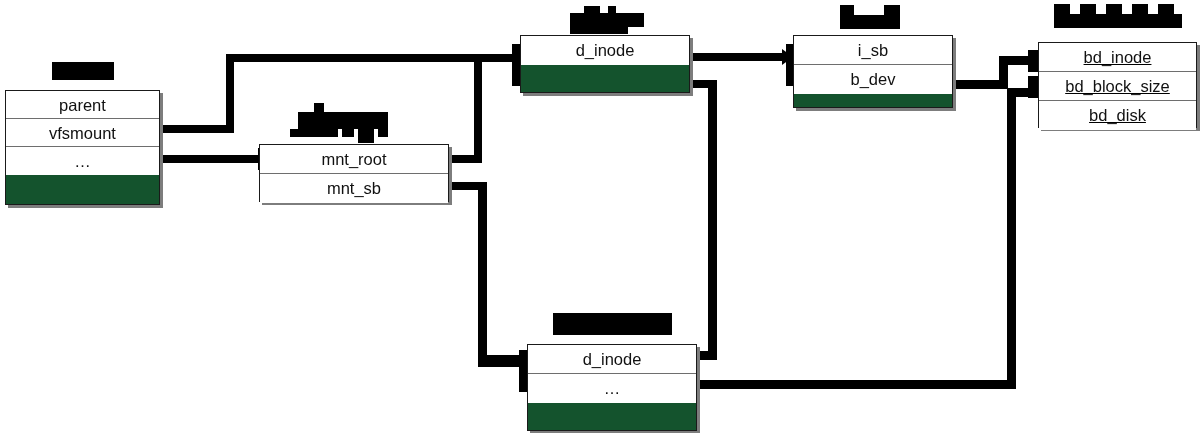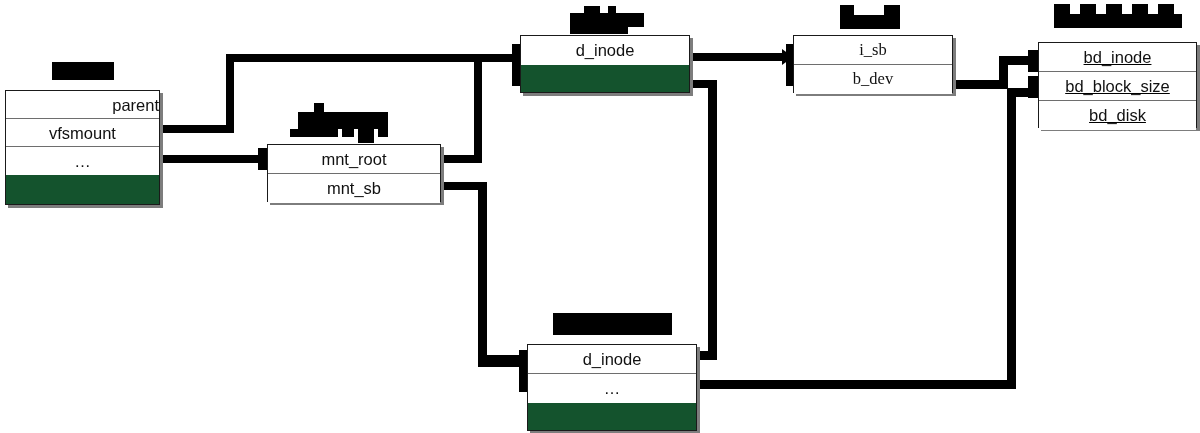--- a/index.html
+++ b/index.html
@@ -141,35 +141,35 @@
     <div class="bar" style="left:78px;  top:0px;  width:16px; height:10px;"></div>
     <div class="bar" style="left:104px; top:0px;  width:16px; height:10px;"></div>
     <div class="bar" style="left:0px;   top:10px; width:128px; height:14px;"></div>
   </div>
 
   <div class="redaction" style="left:553px; top:313px; width:119px; height:22px;">
     <div class="bar" style="left:0; top:0; width:119px; height:22px;"></div>
   </div>
 
   <div class="struct-box" style="left:5px; top:90px; width:155px; height:115px;">
-    <div class="struct-field" style="height:28px;text-align:right;">parent</div>
+    <div class="struct-field" style="height:28px;">parent</div>
     <div class="struct-field" style="height:28px;">vfsmount</div>
     <div class="struct-field" style="height:28px;">…</div>
   </div>
 
-  <div class="struct-box" style="left:267px; top:144px; width:174px; height:58px;">
+  <div class="struct-box" style="left:259px; top:144px; width:190px; height:58px;">
     <div class="struct-field">mnt_root</div>
     <div class="struct-field">mnt_sb</div>
   </div>
 
   <div class="struct-box" style="left:520px; top:35px; width:170px; height:58px;">
     <div class="struct-field">d_inode</div>
   </div>
 
-  <div class="struct-box" style="left:793px; top:35px; width:160px; height:58px;font-family:Liberation Serif, serif;">
+  <div class="struct-box" style="left:793px; top:35px; width:160px; height:73px;">
     <div class="struct-field">i_sb</div>
     <div class="struct-field">b_dev</div>
   </div>
 
   <div class="struct-box" style="left:1038px; top:42px; width:159px; height:86px;text-decoration:underline;">
     <div class="struct-field">bd_inode</div>
     <div class="struct-field">bd_block_size</div>
     <div class="struct-field">bd_disk</div>
   </div>
 

